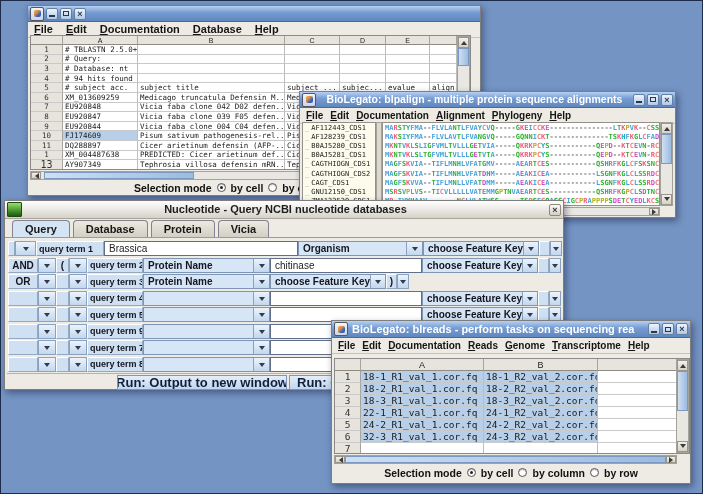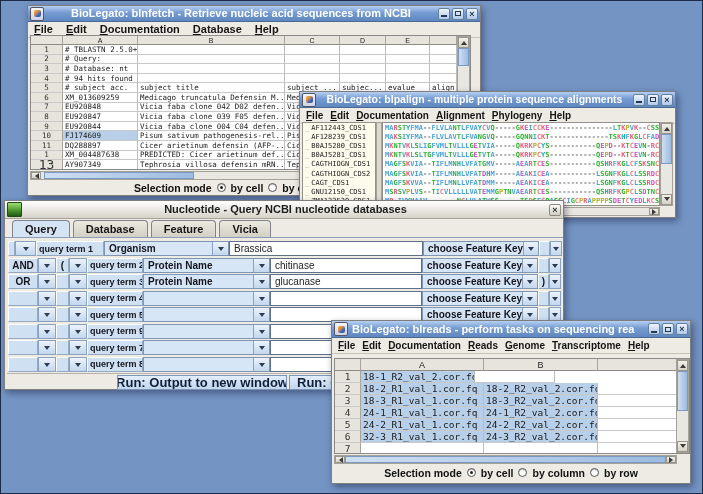--- a/index.html
+++ b/index.html
@@ -101,21 +101,20 @@
 </head>
 <body>
 
 <div id="screen">
 
   <div class="window" style="left:26px;top:4px;width:454px;height:191px;z-index:1">
     <div class="tb blue">
       <span class="appicon">
           <i></i>
         </span>
-      <span class="title">BioLegato: blnfetch - Retrieve nucleic acid sequences from NCBI</span>
       <span class="wb">
           <i class="g-min"></i>
         </span>
       <span class="wb">
           <i class="g-max"></i>
         </span>
       <span class="wb">×</span>
     </div>
     <div class="menubar" id="bf-menu">
         <span class="mitem"><u>F</u>ile</span>
@@ -237,21 +236,21 @@
           <div class="srow">
             <div class="scell gut" style="width: 32px; height: 9.6px; font-size: 7.5px;">1</div>
             <div class="scell" style="width: 75px; height: 9.6px; font-size: 7.5px;">XM_004487638</div>
             <div class="scell" style="width: 147px; height: 9.6px; font-size: 7.5px;">PREDICTED: Cicer arietinum def...</div>
             <div class="scell" style="width: 55px; height: 9.6px; font-size: 7.5px;">Cice</div>
             <div class="scell" style="width: 46px; height: 9.6px; font-size: 7.5px;"></div>
             <div class="scell" style="width: 44px; height: 9.6px; font-size: 7.5px;"></div>
             <div class="scell" style="width: 27px; height: 9.6px; font-size: 7.5px;"></div>
           </div>
           <div class="srow">
-            <div class="scell gut" style="width: 32px; height: 9.6px; font-size: 13px;">13</div>
+            <div class="scell gut" style="width: 32px; height: 9.6px; font-size: 10px;">13</div>
             <div class="scell" style="width: 75px; height: 9.6px; font-size: 7.5px;">AY907349</div>
             <div class="scell" style="width: 147px; height: 9.6px; font-size: 7.5px;">Tephrosia villosa defensin mRN...</div>
             <div class="scell" style="width: 55px; height: 9.6px; font-size: 7.5px;">Teph</div>
             <div class="scell" style="width: 46px; height: 9.6px; font-size: 7.5px;"></div>
             <div class="scell" style="width: 44px; height: 9.6px; font-size: 7.5px;"></div>
             <div class="scell" style="width: 27px; height: 9.6px; font-size: 7.5px;"></div>
           </div>
         </div>
       <div class="vscroll" style="right:0;top:0;height:133px">
         <span class="sbtn">
@@ -951,37 +950,37 @@
 
   <div class="window" style="left:3px;top:199px;width:560px;height:190px;z-index:3">
     <div class="tb silver" style="height:17px">
       <span class="blicon"></span>
       <span class="title">Nucleotide - Query NCBI nucleotide databases</span>
       <span class="wb">×</span>
     </div>
     <div class="qtabs" id="nq-tabs">
         <div class="qtab active">Query</div>
         <div class="qtab">Database</div>
-        <div class="qtab">Feature</div>
+        <div class="qtab">Protein</div>
         <div class="qtab">Vicia</div>
       </div>
     <div class="qrows" id="nq-rows">
         <div class="qr">
           <div class="qc stub" style="width: 7px;"></div>
           <div class="qc arrc" style="width: 21px;">
             <i style="width: 0px; height: 0px; border-width: 4.5px 3.5px 3.5px; border-style: solid; border-color: rgb(44, 60, 85) transparent transparent; border-image: initial; margin-top: 4px;"></i>
           </div>
           <div class="qc lab" style="width: 68px;">query term 1</div>
+          <div class="qc inp" style="width: 194px;">Brassica</div>
           <div class="qc combo" style="width: 125px;">
             <span>Organism</span>
             <span class="combo-arr">
               <i style="width: 0px; height: 0px; border-width: 4.5px 3.5px 3.5px; border-style: solid; border-color: rgb(44, 60, 85) transparent transparent; border-image: initial; margin-top: 4px;"></i>
             </span>
           </div>
-          <div class="qc inp" style="width: 194px;">Brassica</div>
           <div class="qc combo" style="width: 116px;">
             <span>choose Feature Key</span>
             <span class="combo-arr">
               <i style="width: 0px; height: 0px; border-width: 4.5px 3.5px 3.5px; border-style: solid; border-color: rgb(44, 60, 85) transparent transparent; border-image: initial; margin-top: 4px;"></i>
             </span>
           </div>
           <div class="qc op" style="width: 11px;"></div>
           <div class="qc arrc" style="width: 12px;">
             <i style="width: 0px; height: 0px; border-width: 4.5px 3.5px 3.5px; border-style: solid; border-color: rgb(44, 60, 85) transparent transparent; border-image: initial; margin-top: 4px;"></i>
           </div>
@@ -1023,21 +1022,20 @@
           <div class="qc arrc" style="width: 18px;">
             <i style="width: 0px; height: 0px; border-width: 4.5px 3.5px 3.5px; border-style: solid; border-color: rgb(44, 60, 85) transparent transparent; border-image: initial; margin-top: 4px;"></i>
           </div>
           <div class="qc lab" style="width: 56px;">query term 3</div>
           <div class="qc combo" style="width: 127px;">
             <span>Protein Name</span>
             <span class="combo-arr">
               <i style="width: 0px; height: 0px; border-width: 4.5px 3.5px 3.5px; border-style: solid; border-color: rgb(44, 60, 85) transparent transparent; border-image: initial; margin-top: 4px;"></i>
             </span>
           </div>
-          <div class="qc inp" style="width: 152px;">glucanase</div>
           <div class="qc combo" style="width: 116px;">
             <span>choose Feature Key</span>
             <span class="combo-arr">
               <i style="width: 0px; height: 0px; border-width: 4.5px 3.5px 3.5px; border-style: solid; border-color: rgb(44, 60, 85) transparent transparent; border-image: initial; margin-top: 4px;"></i>
             </span>
           </div>
           <div class="qc op" style="width: 11px;">)</div>
           <div class="qc arrc" style="width: 12px;">
             <i style="width: 0px; height: 0px; border-width: 4.5px 3.5px 3.5px; border-style: solid; border-color: rgb(44, 60, 85) transparent transparent; border-image: initial; margin-top: 4px;"></i>
           </div>
@@ -1215,38 +1213,39 @@
     <div class="sheet" style="left:2px;top:37px;width:356px;height:96px">
       <div id="br-grid">
           <div class="srow shead">
             <div class="scell" style="width: 26px; height: 12px; font-size: 9px; font-family: &quot;Liberation Sans&quot;, sans-serif; justify-content: center; background: rgb(231, 228, 221);"></div>
             <div class="scell" style="width: 123px; height: 12px; font-size: 9px; font-family: &quot;Liberation Sans&quot;, sans-serif; justify-content: center; background: rgb(231, 228, 221);">A</div>
             <div class="scell" style="width: 114px; height: 12px; font-size: 9px; font-family: &quot;Liberation Sans&quot;, sans-serif; justify-content: center; background: rgb(231, 228, 221);">B</div>
             <div class="scell" style="width: 80px; height: 12px; font-size: 9px; font-family: &quot;Liberation Sans&quot;, sans-serif; justify-content: center; background: rgb(231, 228, 221);"></div>
           </div>
           <div class="srow">
             <div class="scell gut" style="width: 26px; height: 12px; font-size: 9.5px;">1</div>
+            <div class="scell sel" style="width: 123px; height: 12px; font-size: 9.5px;">18-1_R1_val_1.cor.fq</div>
             <div class="scell sel" style="width: 114px; height: 12px; font-size: 9.5px;">18-1_R2_val_2.cor.fq</div>
             <div class="scell" style="width: 80px; height: 12px; font-size: 9.5px;"></div>
           </div>
           <div class="srow">
             <div class="scell gut" style="width: 26px; height: 12px; font-size: 9.5px;">2</div>
             <div class="scell sel" style="width: 123px; height: 12px; font-size: 9.5px;">18-2_R1_val_1.cor.fq</div>
             <div class="scell sel" style="width: 114px; height: 12px; font-size: 9.5px;">18-2_R2_val_2.cor.fq</div>
             <div class="scell" style="width: 80px; height: 12px; font-size: 9.5px;"></div>
           </div>
           <div class="srow">
             <div class="scell gut" style="width: 26px; height: 12px; font-size: 9.5px;">3</div>
             <div class="scell sel" style="width: 123px; height: 12px; font-size: 9.5px;">18-3_R1_val_1.cor.fq</div>
             <div class="scell sel" style="width: 114px; height: 12px; font-size: 9.5px;">18-3_R2_val_2.cor.fq</div>
             <div class="scell" style="width: 80px; height: 12px; font-size: 9.5px;"></div>
           </div>
           <div class="srow">
             <div class="scell gut" style="width: 26px; height: 12px; font-size: 9.5px;">4</div>
-            <div class="scell sel" style="width: 123px; height: 12px; font-size: 9.5px;">24-1_R1_val_1.cor.fq</div>
+            <div class="scell sel" style="width: 123px; height: 12px; font-size: 9.5px;">22-1_R1_val_1.cor.fq</div>
             <div class="scell sel" style="width: 114px; height: 12px; font-size: 9.5px;">24-1_R2_val_2.cor.fq</div>
             <div class="scell" style="width: 80px; height: 12px; font-size: 9.5px;"></div>
           </div>
           <div class="srow">
             <div class="scell gut" style="width: 26px; height: 12px; font-size: 9.5px;">5</div>
             <div class="scell sel" style="width: 123px; height: 12px; font-size: 9.5px;">24-2_R1_val_1.cor.fq</div>
             <div class="scell sel" style="width: 114px; height: 12px; font-size: 9.5px;">24-2_R2_val_2.cor.fq</div>
             <div class="scell" style="width: 80px; height: 12px; font-size: 9.5px;"></div>
           </div>
           <div class="srow">

